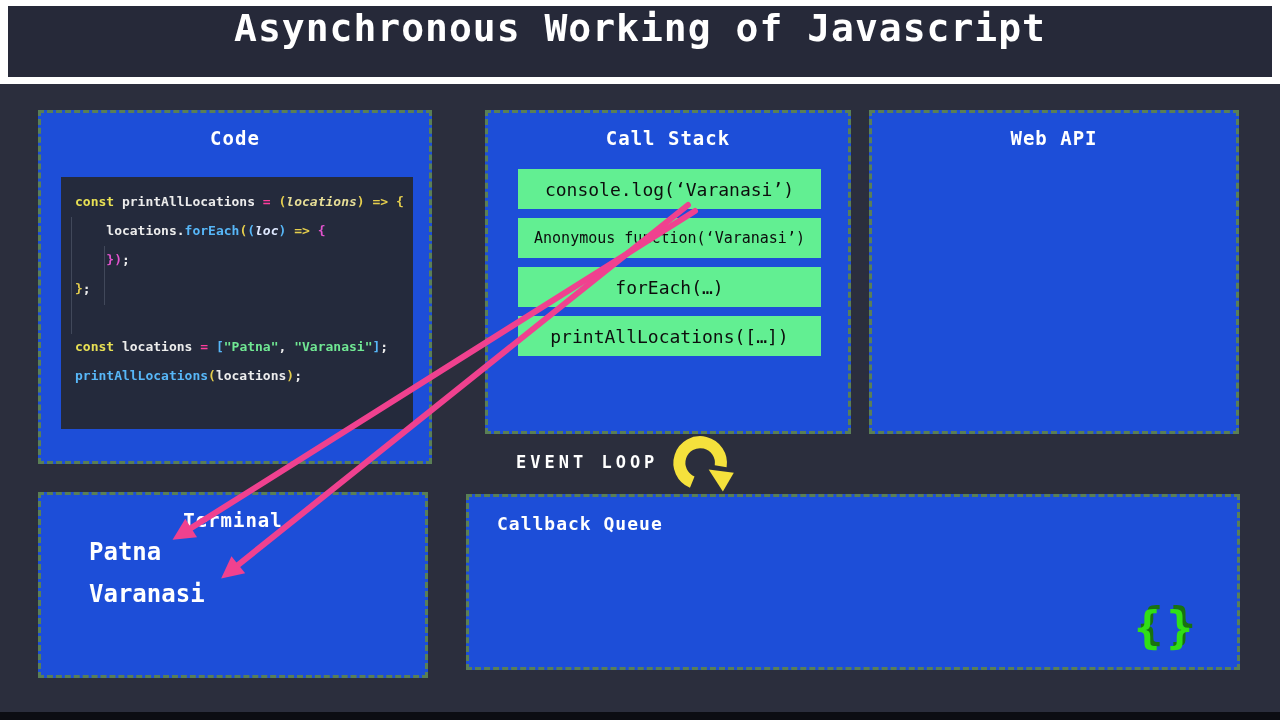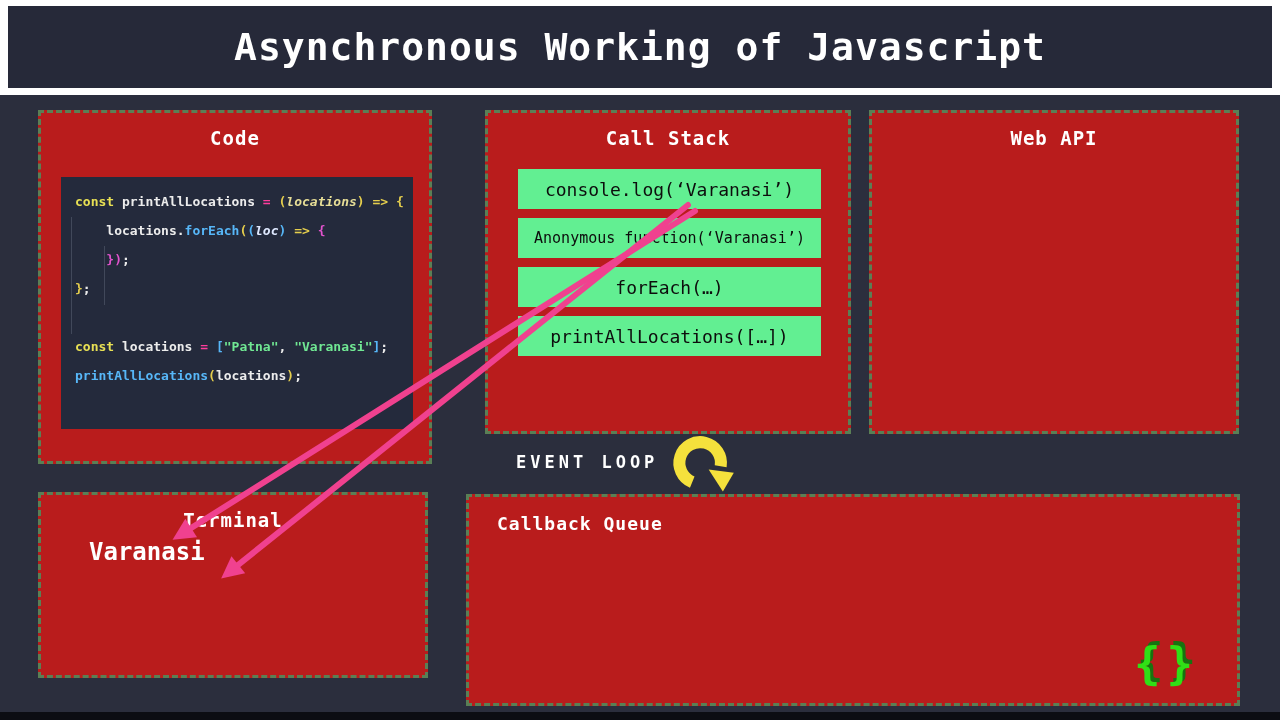--- a/index.html
+++ b/index.html
@@ -11,42 +11,42 @@
   }
   *{margin:0;padding:0;box-sizing:border-box;}
   html,body{width:1280px;height:720px;overflow:hidden;}
   body{
     position:relative;
     background:#2b2e3d;
     font-family:"DejaVu Sans Mono","Liberation Mono",monospace;
   }
   
   .titlebar{
-    position:absolute;left:0;top:0;width:1280px;height:95px;
+    position:absolute;left:0;top:0;width:1280px;height:84px;
     background:#262939;
     border-top:6px solid #fff;border-left:8px solid #fff;border-right:8px solid #fff;border-bottom:7px solid #fff;
-    display:flex;align-items:center;justify-content:center;
+    display:flex;align-items:flex-start;justify-content:center;
   }
   .title{color:#fff;font-size:38px;font-weight:bold;letter-spacing:1px;}
   .letterbox{position:absolute;left:0;bottom:0;width:1280px;height:8px;background:#0c0d13;}
   
   .panel{
     position:absolute;
     border:3px dashed var(--border-green);
-    background:#b91c1c;
+    background:#1d4ed8;
   }
   .panel-title{
     text-align:center;color:#fff;font-weight:bold;font-size:19px;
     margin-top:14px;letter-spacing:1px;
   }
   #code-panel{left:38px;top:110px;width:394px;height:354px;}
   #stack-panel{left:468px;top:110px;width:366px;height:324px;margin-left:17px;}
   #webapi-panel{left:869px;top:110px;width:370px;height:324px;}
   #terminal-panel{left:38px;top:492px;width:390px;height:186px;}
-  #callback-panel{left:466px;top:494px;width:774px;height:212px;}
+  #callback-panel{left:466px;top:494px;width:774px;height:176px;}
   
   #code-block{
     position:absolute;left:20px;top:64px;width:352px;height:252px;
     background:#242a3c;padding:10px 0 0 14px;
     font-size:13px;font-weight:bold;
   }
   .code-line{height:29px;line-height:29px;white-space:pre;}
   .iguide{position:absolute;width:1px;background:rgba(140,150,170,.28);}
   .g1{left:10px;top:40px;height:117px;}
   .g2{left:43px;top:69px;height:59px;}
@@ -135,20 +135,21 @@
 <div id="eventloop-label">EVENT LOOP</div>
 
 <svg id="eventloop-icon" viewBox="-32 -32 64 64">
   <path class="arc" d="M -8 17.5 A 19 19 0 1 1 18 3"></path>
   <polygon class="head" points="20,26 7,6 30,9"></polygon>
 </svg>
 
 <div class="panel" id="terminal-panel">
   <div class="panel-title">Terminal</div>
   <div id="terminal-output">
+      <div class="term-line">Patna</div>
       <div class="term-line">Varanasi</div>
     </div>
 </div>
 
 <div class="panel" id="callback-panel">
   <div class="cq-title">Callback Queue</div>
   <div id="braces-icon">{}</div>
 </div>
 
 <svg id="arrows">

